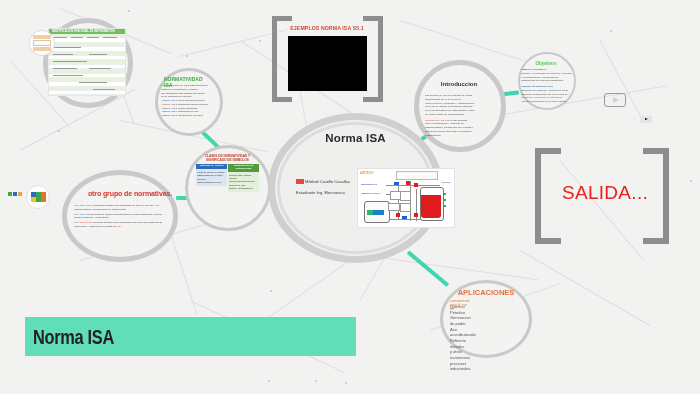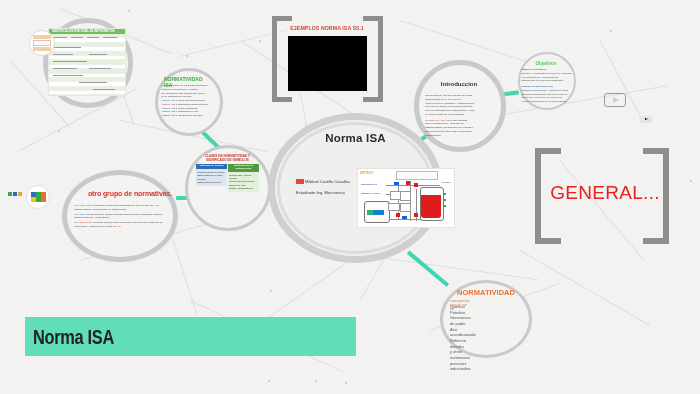--- a/index.html
+++ b/index.html
@@ -407,21 +407,21 @@
       <div class="box" style="left:42px;top:34px;width:9px;height:7px;"></div>
       <div class="grn" style="left:85px;top:24px;"></div>
       <div class="grn" style="left:85px;top:30px;"></div>
       <div class="grn" style="left:85px;top:36px;"></div>
       <div class="lbl" style="left:84px;top:12px;color:#2f4fa8;">SALIDA</div>
     </div>
   </div>
 
   <div class="node">
     <div class="ring" style="left:440px;top:280px;width:92px;height:78px;"></div>
-    <div id="apl-title">NORMATIVIDAD</div>
+    <div id="apl-title">APLICACIONES</div>
     <div id="apl-sub">comunmente para el uso en:</div>
     <div id="apl-list">
       <div>Quimica</div>
       <div>Petroleo</div>
       <div>Generacion de poder</div>
       <div>Aire acondicionado</div>
       <div>Refineria metales</div>
       <div>y otros numerosos procesos</div>
       <div>industriales.</div>
     </div>
@@ -429,19 +429,19 @@
 
   <div class="node">
     <div class="bracket">
       <i style="left:535px;top:148px;width:26px;height:6px;"></i>
       <i style="left:535px;top:148px;width:6px;height:96px;"></i>
       <i style="left:535px;top:238px;width:26px;height:6px;"></i>
       <i style="left:643px;top:148px;width:26px;height:6px;"></i>
       <i style="left:663px;top:148px;width:6px;height:96px;"></i>
       <i style="left:643px;top:238px;width:26px;height:6px;"></i>
     </div>
-    <div id="gracias-text">GENERAL...</div>
+    <div id="gracias-text">SALIDA...</div>
   </div>
 
   <div id="banner"></div>
   <div id="banner-text">Norma ISA</div>
 
 </div>
 
 </body></html>

